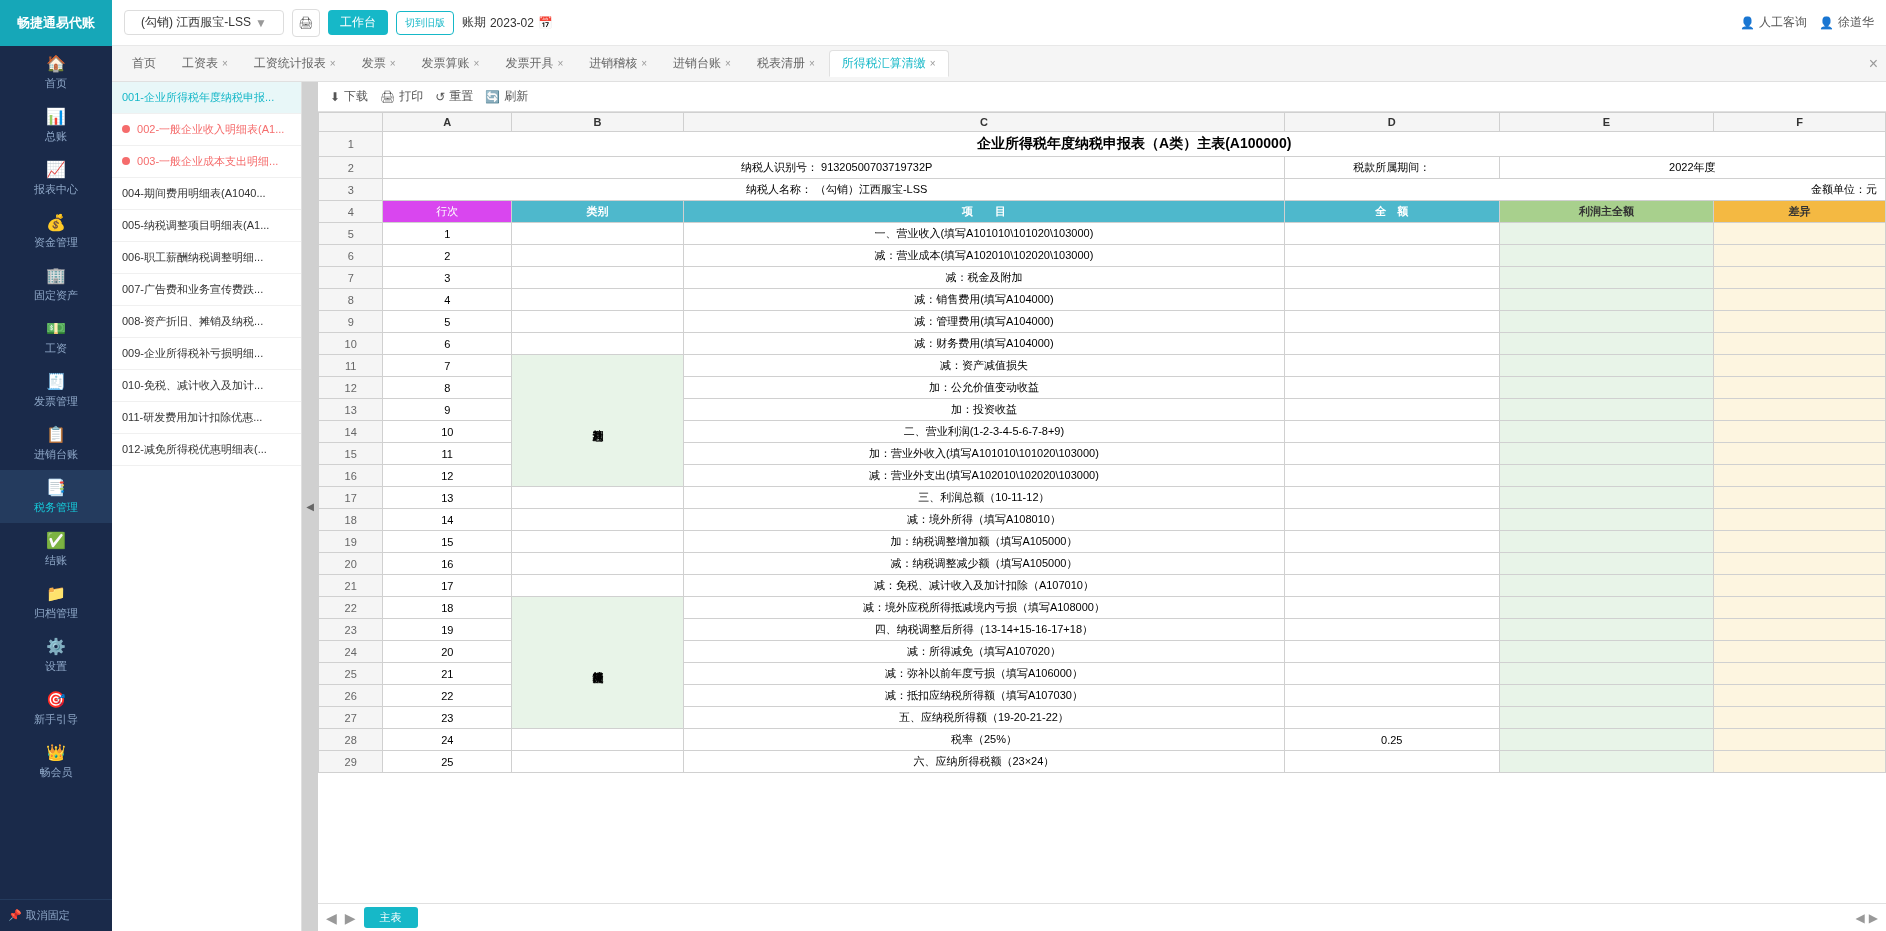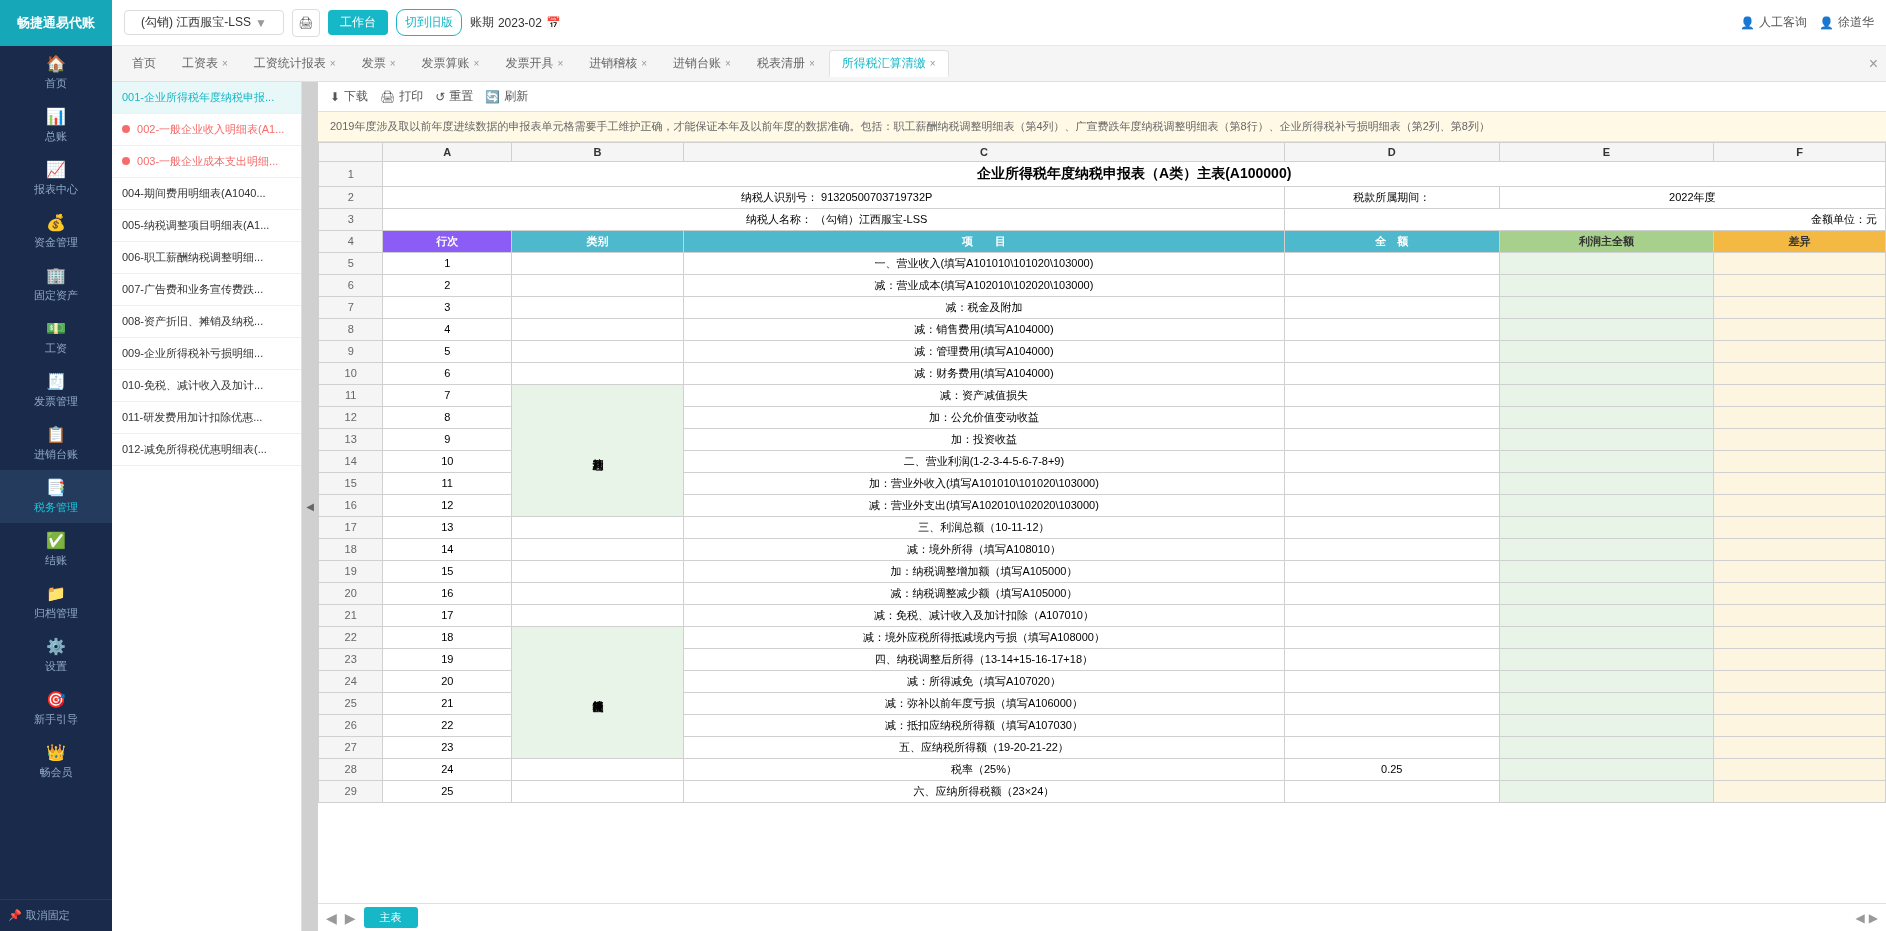--- a/index.html
+++ b/index.html
@@ -15,21 +15,21 @@
 
     
     .main { flex: 1; display: flex; flex-direction: column; overflow: hidden; }
 
     
     .topbar { height: 46px; background: white; display: flex; align-items: center; padding: 0 12px; gap: 8px; border-bottom: 1px solid #e8e8e8; flex-shrink: 0; }
     .topbar-company { display: flex; align-items: center; gap: 4px; border: 1px solid #ddd; border-radius: 4px; padding: 3px 16px; font-size: 12px; color: #333; cursor: pointer; }
     .topbar-company .arrow { color: #999; }
     .topbar-icon-btn { width: 28px; height: 28px; border: 1px solid #ddd; border-radius: 4px; display: flex; align-items: center; justify-content: center; cursor: pointer; color: #555; }
     .topbar-workbench { background: #16b8c8; color: white; border: none; border-radius: 4px; padding: 4px 12px; cursor: pointer; font-size: 12px; }
-    .topbar-switch-btn { border: 1px solid #16b8c8; color: #16b8c8; background: white; border-radius: 9px; padding: 4px 8px; cursor: pointer; font-size: 12px; }
+    .topbar-switch-btn { border: 1px solid #16b8c8; color: #16b8c8; background: white; border-radius: 4px; padding: 4px 8px; cursor: pointer; font-size: 10px; }
     .topbar-period { display: flex; align-items: center; gap: 4px; font-size: 12px; color: #333; }
     .topbar-right { margin-left: auto; display: flex; align-items: center; gap: 12px; color: #555; font-size: 12px; }
     .topbar-user { display: flex; align-items: center; gap: 4px; cursor: pointer; }
 
     
     .tabbar { height: 36px; background: #f5f5f5; display: flex; align-items: center; padding: 0 8px; gap: 2px; border-bottom: 1px solid #e0e0e0; flex-shrink: 0; overflow-x: auto; }
     .tab { display: flex; align-items: center; gap: 4px; padding: 4px 12px; font-size: 12px; cursor: pointer; border-radius: 4px 4px 0 0; color: #666; white-space: nowrap; }
     .tab.active { background: white; color: #16b8c8; border: 1px solid #e0e0e0; border-bottom: 1px solid white; }
     .tab .close { color: #999; font-size: 10px; }
     .tab-close-all { margin-left: auto; color: #999; cursor: pointer; font-size: 16px; }
@@ -61,21 +61,21 @@
     .spreadsheet { border-collapse: collapse; font-size: 11px; width: 100%; }
     .spreadsheet th, .spreadsheet td { border: 1px solid #d0d0d0; padding: 3px 6px; text-align: center; white-space: nowrap; }
     .spreadsheet .row-header { background: #f5f5f5; color: #666; width: 30px; font-size: 11px; }
     .spreadsheet .col-header { background: #f5f5f5; color: #333; font-weight: bold; }
     .col-A { width: 60px; }
     .col-B { width: 80px; }
     .col-C { width: 280px; text-align: left; }
     .col-D { width: 100px; }
     .col-E { background: #a8d08d; font-weight: bold; width: 100px; }
     .col-F { background: #f4b942; font-weight: bold; width: 80px; }
-    .header-row-col { background: #8b5cf6; color: white; font-weight: bold; margin-top: 32px; }
+    .header-row-col { background: #d946ef; color: white; font-weight: normal; margin-top: 32px; }
     .header-row-cat { background: #4eb8cc; color: white; font-weight: bold; }
     .header-row-item { background: #4eb8cc; color: white; font-weight: bold; }
     .header-row-amt { background: #4eb8cc; color: white; font-weight: bold; }
     .header-row-profit { background: #a8d08d; color: #333; font-weight: bold; }
     .header-row-diff { background: #f4b942; color: #333; font-weight: bold; }
     .merge-title { font-size: 14px; font-weight: bold; text-align: center; }
     .cat-label { background: #e8f7e8; font-size: 10px; }
     .text-left { text-align: left; }
 
     
@@ -268,21 +268,20 @@
         <div class="sheet-toolbar-btn">
           <span>↺</span>
           <span>重置</span>
         </div>
         <div class="sheet-toolbar-btn">
           <span>🔄</span>
           <span>刷新</span>
         </div>
       </div>
 
-      <div class="notice">2019年度涉及取以前年度进续数据的申报表单元格需要手工维护正确，才能保证本年及以前年度的数据准确。包括：职工薪酬纳税调整明细表（第4列）、广宣费跌年度纳税调整明细表（第8行）、企业所得税补亏损明细表（第2列、第8列）</div>
 
       <div class="spreadsheet-container">
         <div style="flex:1; overflow:auto;">
           <table class="spreadsheet">
             <thead>
               <tr>
                 <th class="row-header col-header"></th>
                 <th class="col-header col-A">A</th>
                 <th class="col-header col-B">B</th>
                 <th class="col-header col-C">C</th>

